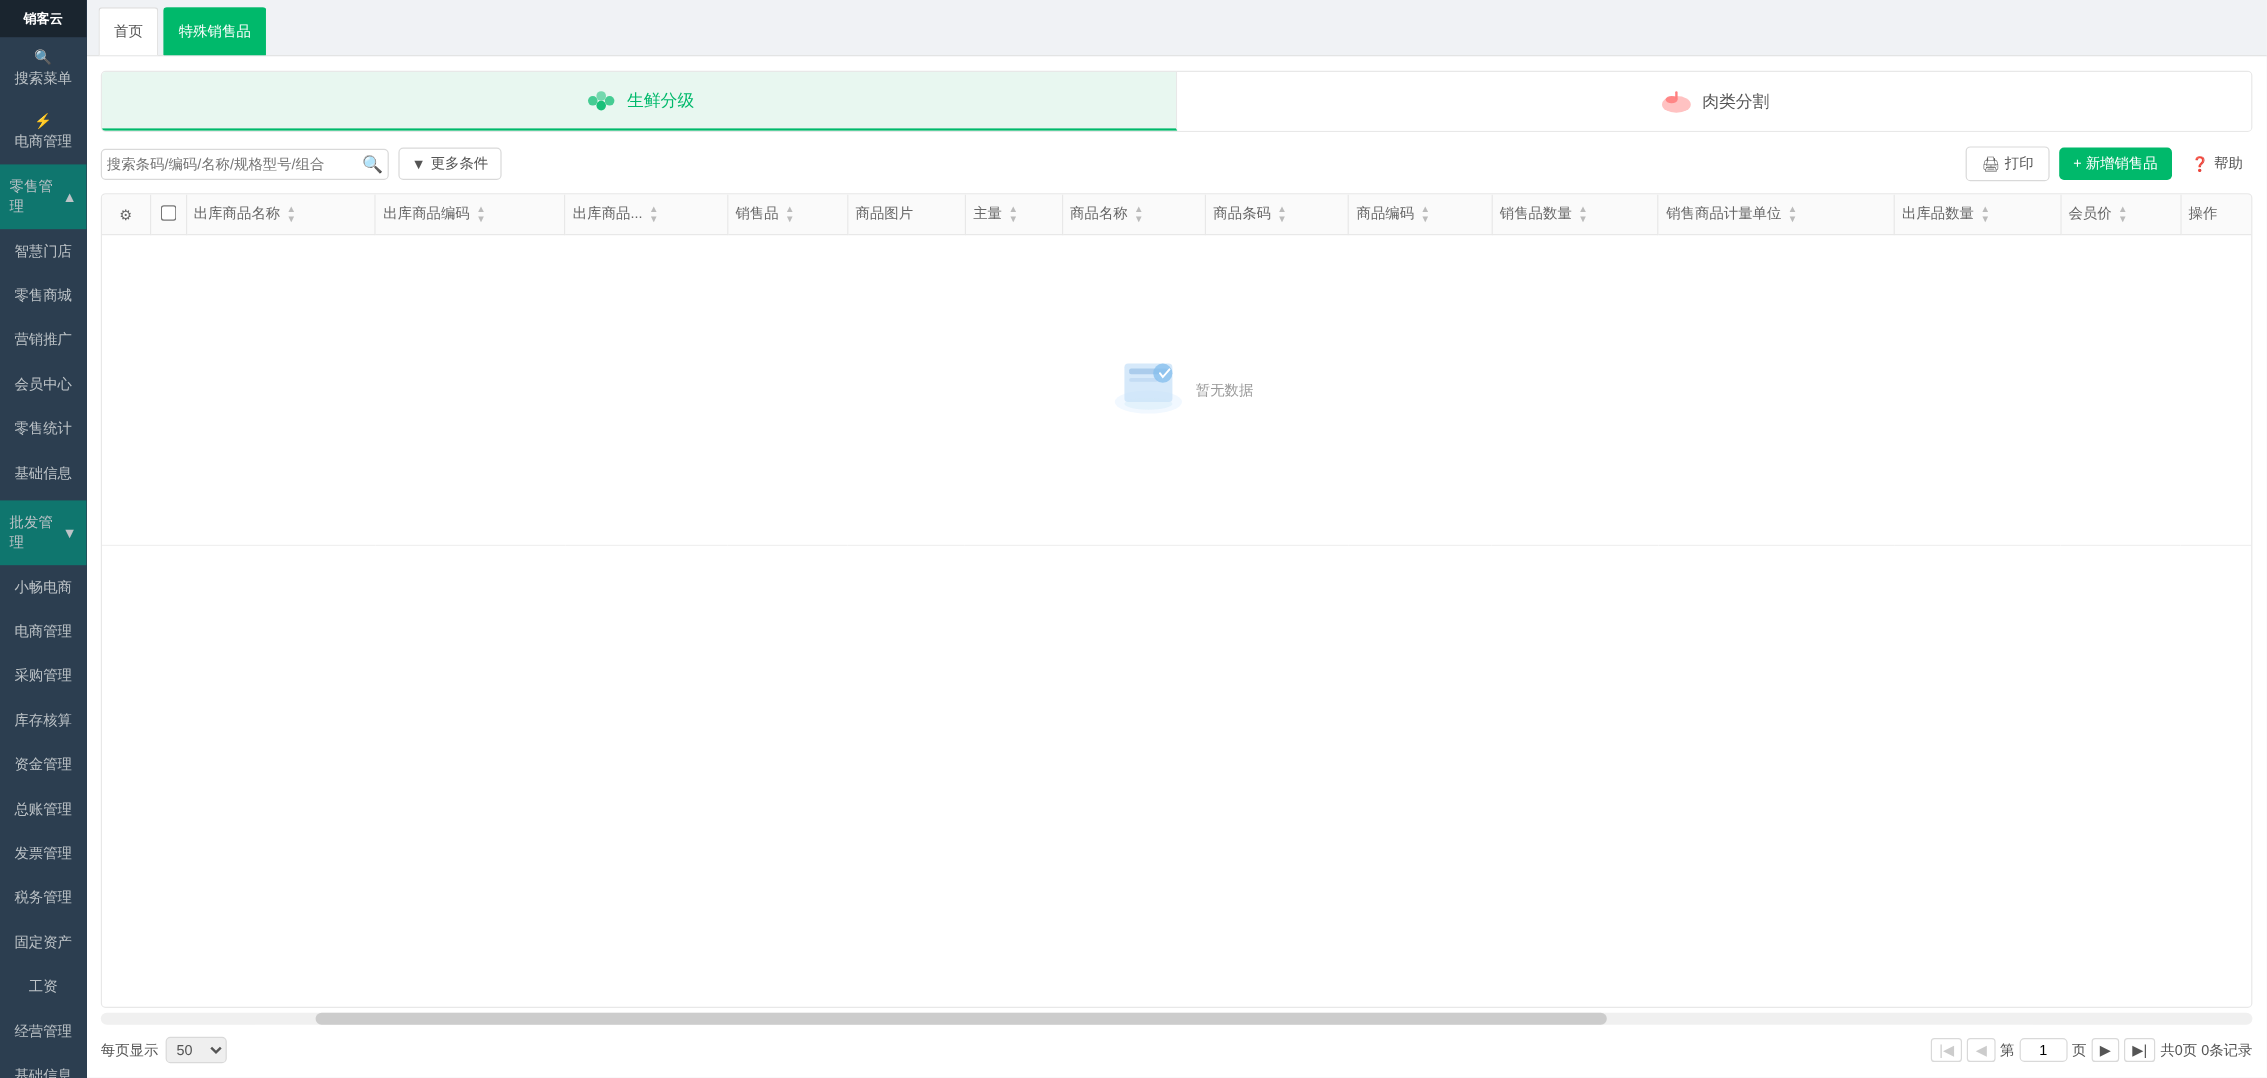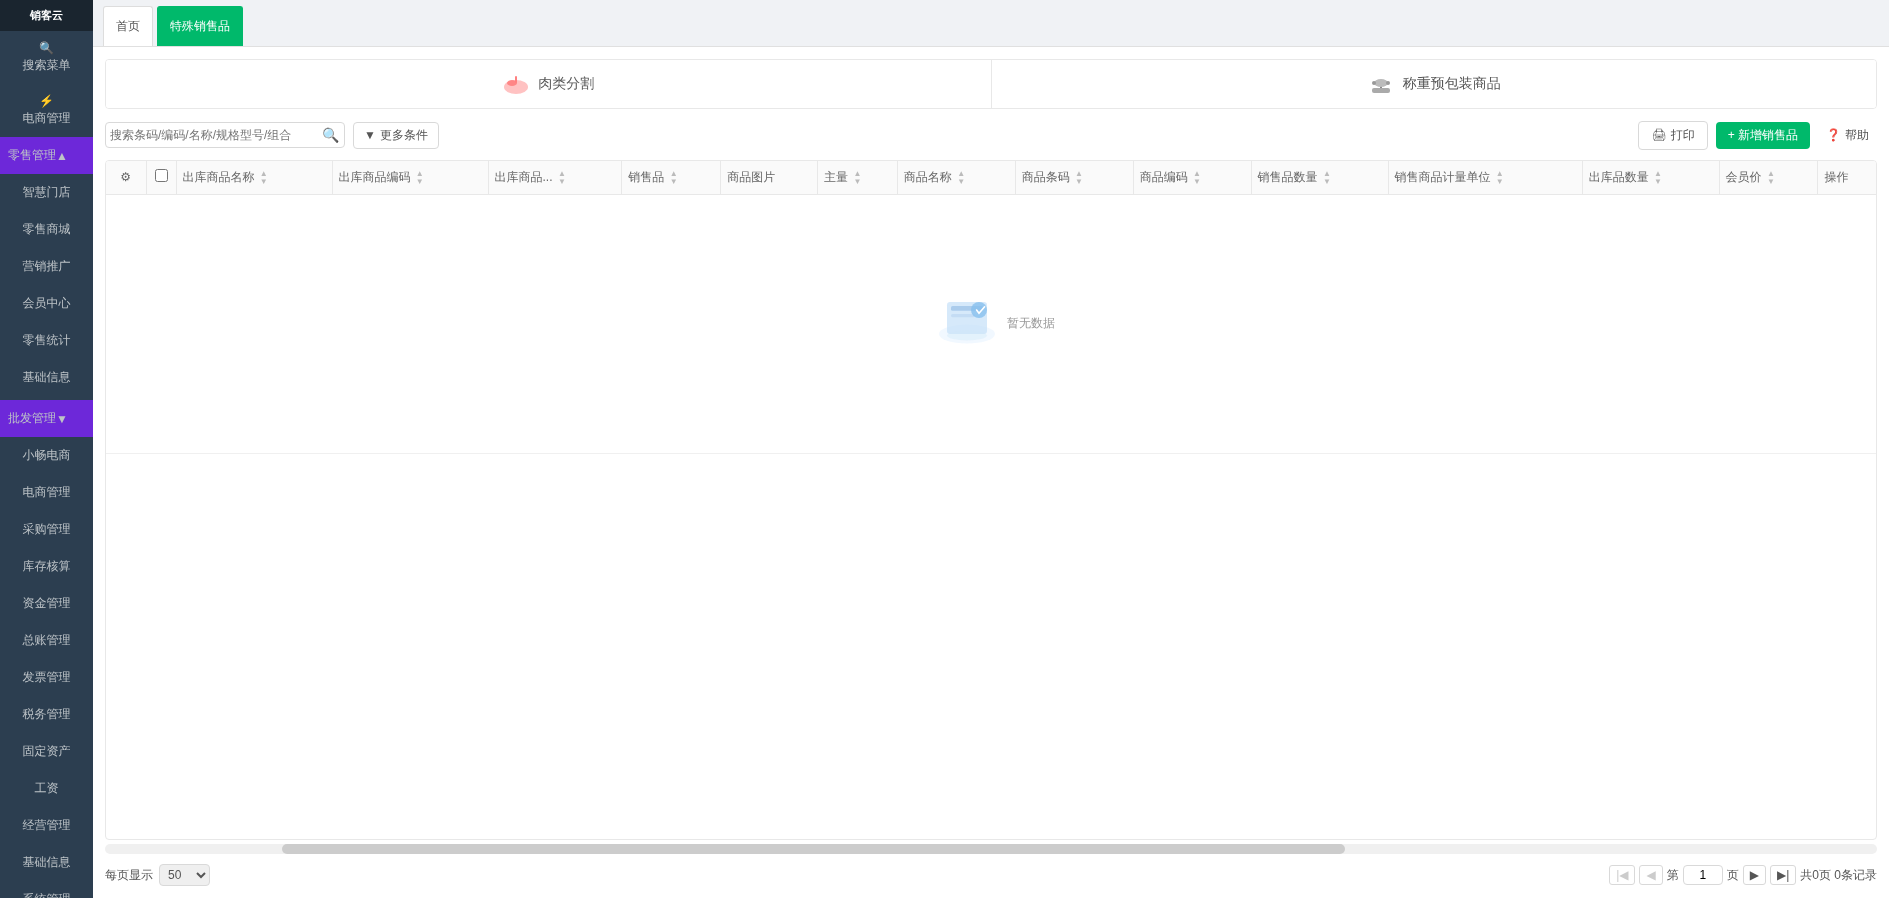--- a/index.html
+++ b/index.html
@@ -1,20 +1,20 @@
 <!DOCTYPE html>
 <html><head>
   <meta charset="utf-8">
   <style>
     * { box-sizing: border-box; margin: 0; padding: 0; font-family: "Microsoft YaHei", "PingFang SC", Arial, sans-serif; }
     body { background: #f0f2f5; display: flex; height: 898px; overflow: hidden; font-size: 13px; }
 
     
     .sidebar {
-      width: 93px;
+      width: 72px;
       background: #2c3e50;
       color: #bdc3c7;
       display: flex;
       flex-direction: column;
       flex-shrink: 0;
       overflow-y: auto;
       overflow-x: hidden;
     }
     .sidebar-logo {
       background: #1a252f;
@@ -41,21 +41,21 @@
       gap: 2px;
     }
     .sidebar-section {
       display: flex;
       align-items: center;
       justify-content: flex-start;
       padding: 10px 8px;
       cursor: pointer;
       font-size: 12px;
       color: #bdc3c7;
-      background: #6d28d9;
+      background: #0f766e;
     }
     .sidebar-divider { height: 1px; background: #3d5166; margin: 2px 0; }
 
     
     .main {
       flex: 1;
       display: flex;
       flex-direction: column;
       overflow: hidden;
     }
@@ -419,41 +419,40 @@
 <div class="main">
 
   <div class="header-tabs">
     <div class="tab-item">首页</div>
     <div class="tab-item active">特殊销售品</div>
   </div>
 
   <div class="content">
 
     <div class="category-cards">
+      <div class="category-card active">
+        <span class="card-icon">
+          <svg width="28" height="22" viewBox="0 0 28 22" style="vertical-align:middle;">
+            <circle cx="7" cy="11" r="4" fill="#00b96b" opacity="0.7"></circle>
+            <circle cx="14" cy="7" r="4" fill="#00b96b" opacity="0.5"></circle>
+            <circle cx="21" cy="11" r="4" fill="#00b96b" opacity="0.7"></circle>
+            <circle cx="14" cy="15" r="4" fill="#00b96b" opacity="0.9"></circle>
+          </svg>
+        </span>
+        <span>生鲜分级</span>
+      </div>
       <div class="category-card">
         <span class="card-icon">
           <svg width="28" height="22" viewBox="0 0 28 22" style="vertical-align:middle;">
             <ellipse cx="14" cy="13" rx="12" ry="7" fill="#ffb3b3" opacity="0.8"></ellipse>
             <ellipse cx="10" cy="9" rx="5" ry="3" fill="#ff8080" opacity="0.9"></ellipse>
             <line x1="14" y1="3" x2="14" y2="8" stroke="#ff8080" stroke-width="2" stroke-linecap="round"></line>
           </svg>
         </span>
         <span>肉类分割</span>
-      </div>
-      <div class="category-card">
-        <span class="card-icon">
-          <svg width="28" height="22" viewBox="0 0 28 22" style="vertical-align:middle;">
-            <rect x="5" y="14" width="18" height="5" rx="2" fill="#aaa"></rect>
-            <line x1="14" y1="14" x2="14" y2="10" stroke="#888" stroke-width="2"></line>
-            <ellipse cx="14" cy="9" rx="7" ry="4" fill="#bbb"></ellipse>
-            <circle cx="7" cy="9" r="2" fill="#999"></circle>
-            <circle cx="21" cy="9" r="2" fill="#999"></circle>
-          </svg>
-        </span>
-        <span>称重预包装商品</span>
       </div>
     </div>
 
     <div class="toolbar">
       <div class="toolbar-left">
         <div class="search-box">
           <input type="text" placeholder="搜索条码/编码/名称/规格型号/组合" style="">
           <span class="search-icon-btn">🔍</span>
         </div>
         <div class="filter-btn">

